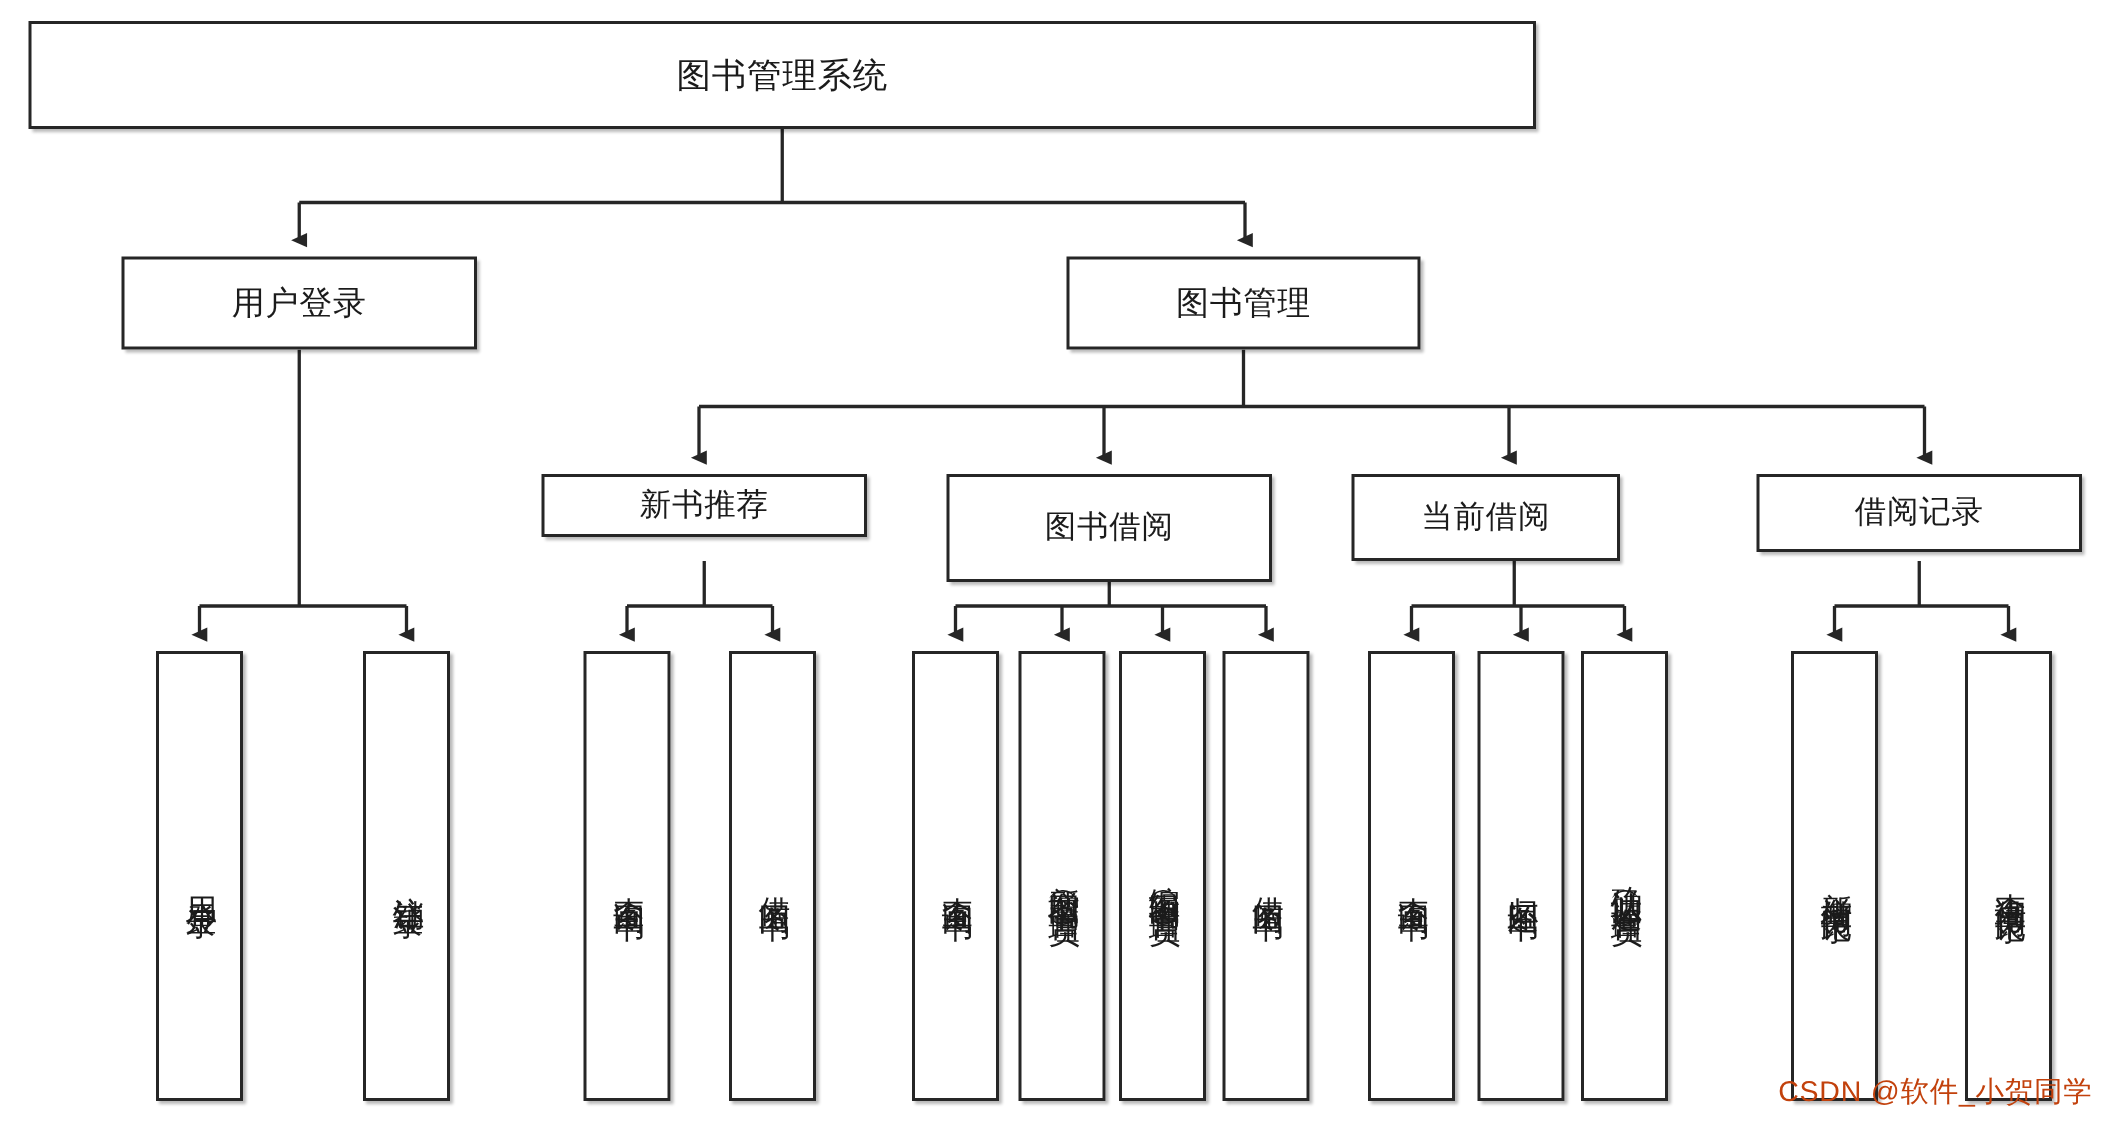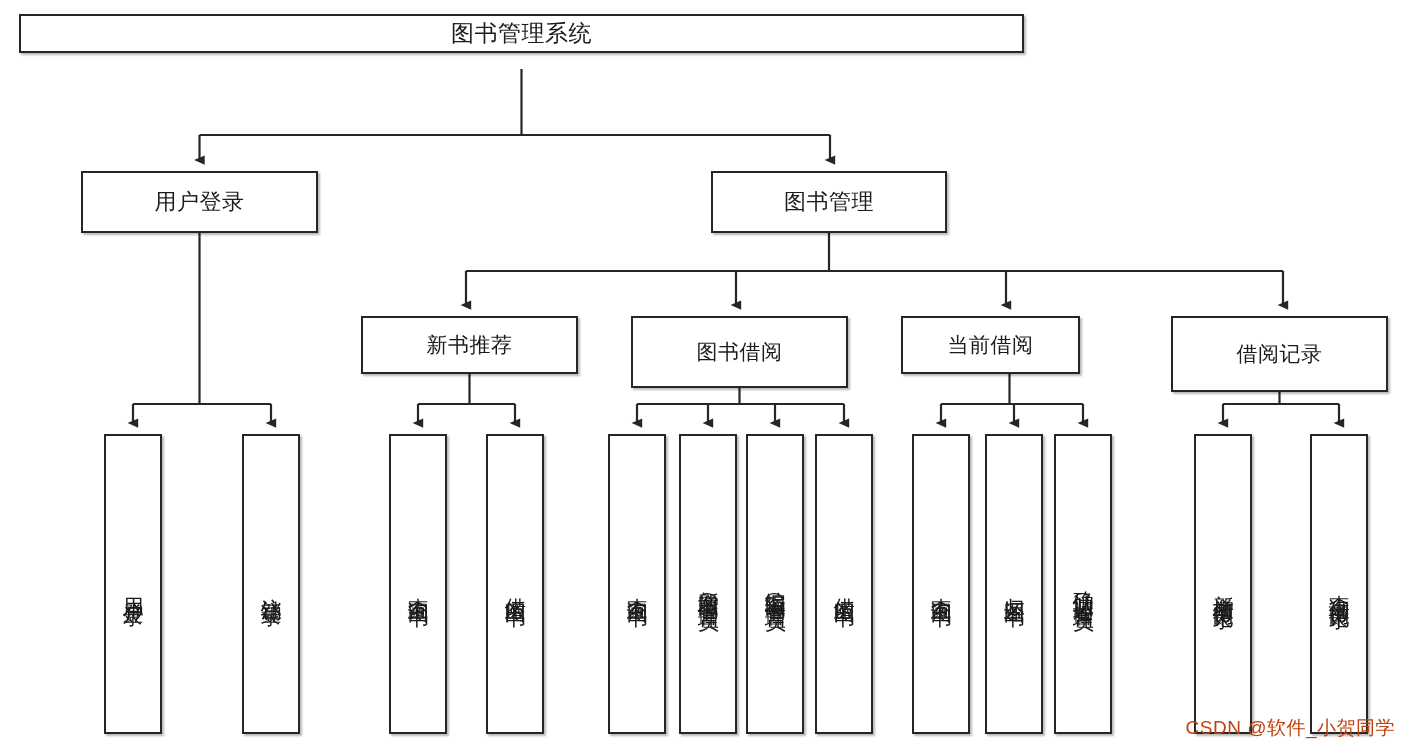--- a/index.html
+++ b/index.html
@@ -120,41 +120,41 @@
       <path d="M 1014 404 L 1014 423" marker-end="url(#arrow)"></path>
       <path d="M 1083 404 L 1083 423" marker-end="url(#arrow)"></path>
 
       <path d="M 1279.5 374 L 1279.5 404"></path>
       <path d="M 1223 404 L 1339 404"></path>
       <path d="M 1223 404 L 1223 423" marker-end="url(#arrow)"></path>
       <path d="M 1339 404 L 1339 423" marker-end="url(#arrow)"></path>
     </g>
   </svg>
 
-  <div class="node lvl0" style="left:19px; top:14px; width:1005px; height:39px;">
+  <div class="node lvl0" style="left:19px; top:14px; width:1005px; height:72px;">
     <span class="lbl">图书管理系统</span>
   </div>
 
   <div class="node lvl1" style="left:81px; top:171px; width:237px; height:62px;">
     <span class="lbl">用户登录</span>
   </div>
   <div class="node lvl1" style="left:711px; top:171px; width:236px; height:62px;">
     <span class="lbl">图书管理</span>
   </div>
 
-  <div class="node lvl2" style="left:361px; top:316px; width:217px; height:58px;text-align:center;">
+  <div class="node lvl2" style="left:361px; top:316px; width:217px; height:42px;text-align:center;">
     <span class="lbl">新书推荐</span>
   </div>
   <div class="node lvl2" style="left:631px; top:316px; width:217px; height:72px;">
     <span class="lbl">图书借阅</span>
   </div>
   <div class="node lvl2" style="left:901px; top:316px; width:179px; height:58px;">
     <span class="lbl">当前借阅</span>
   </div>
-  <div class="node lvl2" style="left:1171px; top:316px; width:217px; height:76px;">
+  <div class="node lvl2" style="left:1171px; top:316px; width:217px; height:52px;">
     <span class="lbl">借阅记录</span>
   </div>
 
   <div class="node leaf" style="left:104px; top:434px; width:58px; height:300px;">
     <span class="lbl">用户登录</span>
   </div>
   <div class="node leaf" style="left:242px; top:434px; width:58px; height:300px;">
     <span class="lbl">注销登录</span>
   </div>
 

